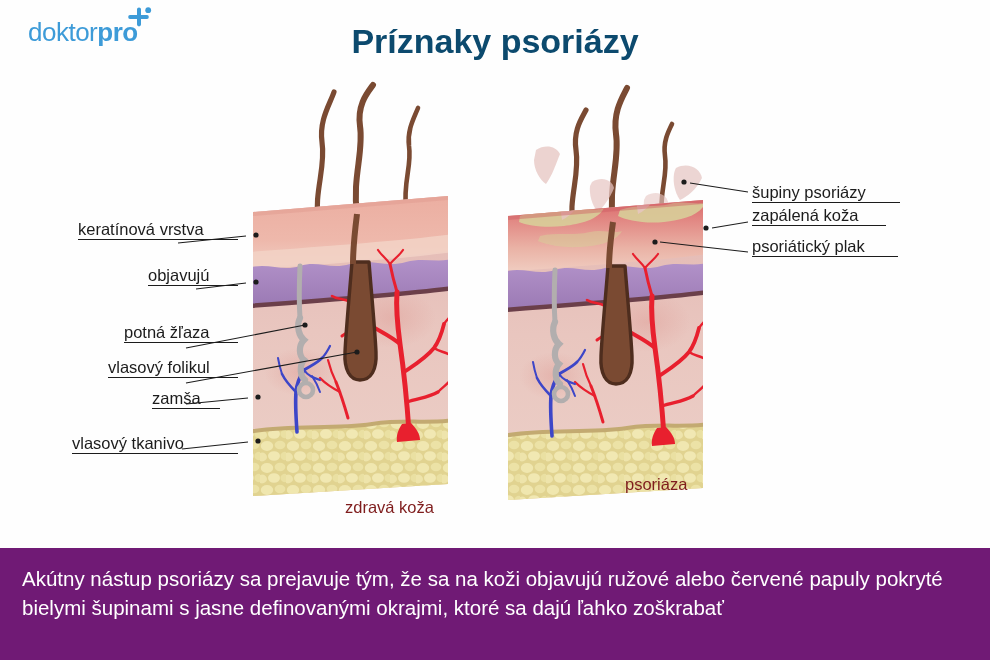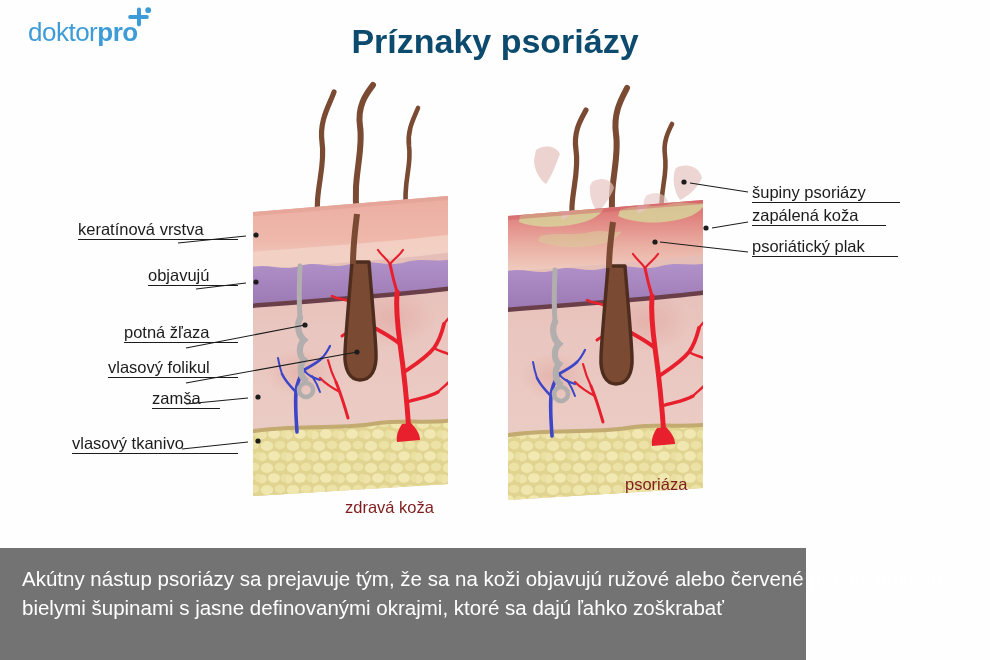--- a/index.html
+++ b/index.html
@@ -43,22 +43,22 @@
   }
   .caption {
     position: absolute; font-size: 16.5px; color: #7f1d1d;
     white-space: nowrap;
     margin-left: 32px;
   }
 
   
   .footer {
     position: absolute; left: 0; top: 548px;
-    width: 806px; height: 112px;
-    background: #737373;
+    width: 990px; height: 112px;
+    background: #701a75;
   }
   .footer-text {
     position: absolute; left: 22px; top: 16px; width: 946px;
     color: #ffffff; font-size: 20.5px; line-height: 1.42;
   }
 </style>
 </head>
 <body>
 
 <div class="stage">

